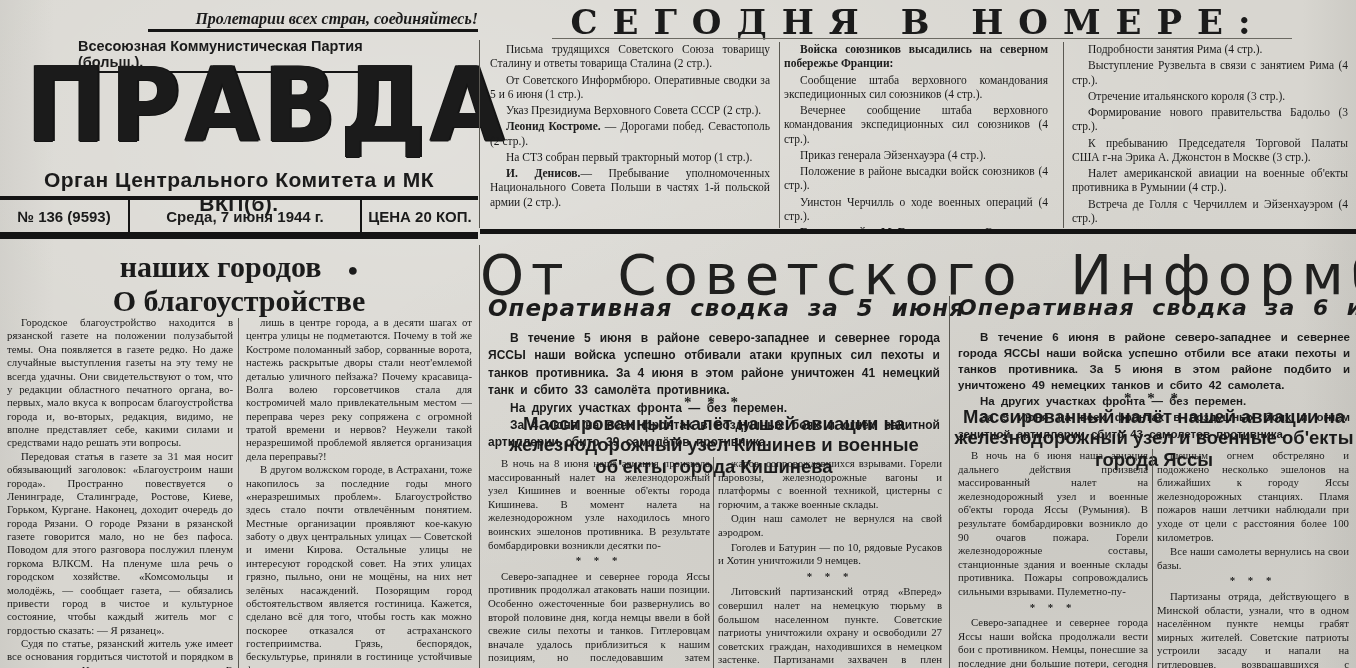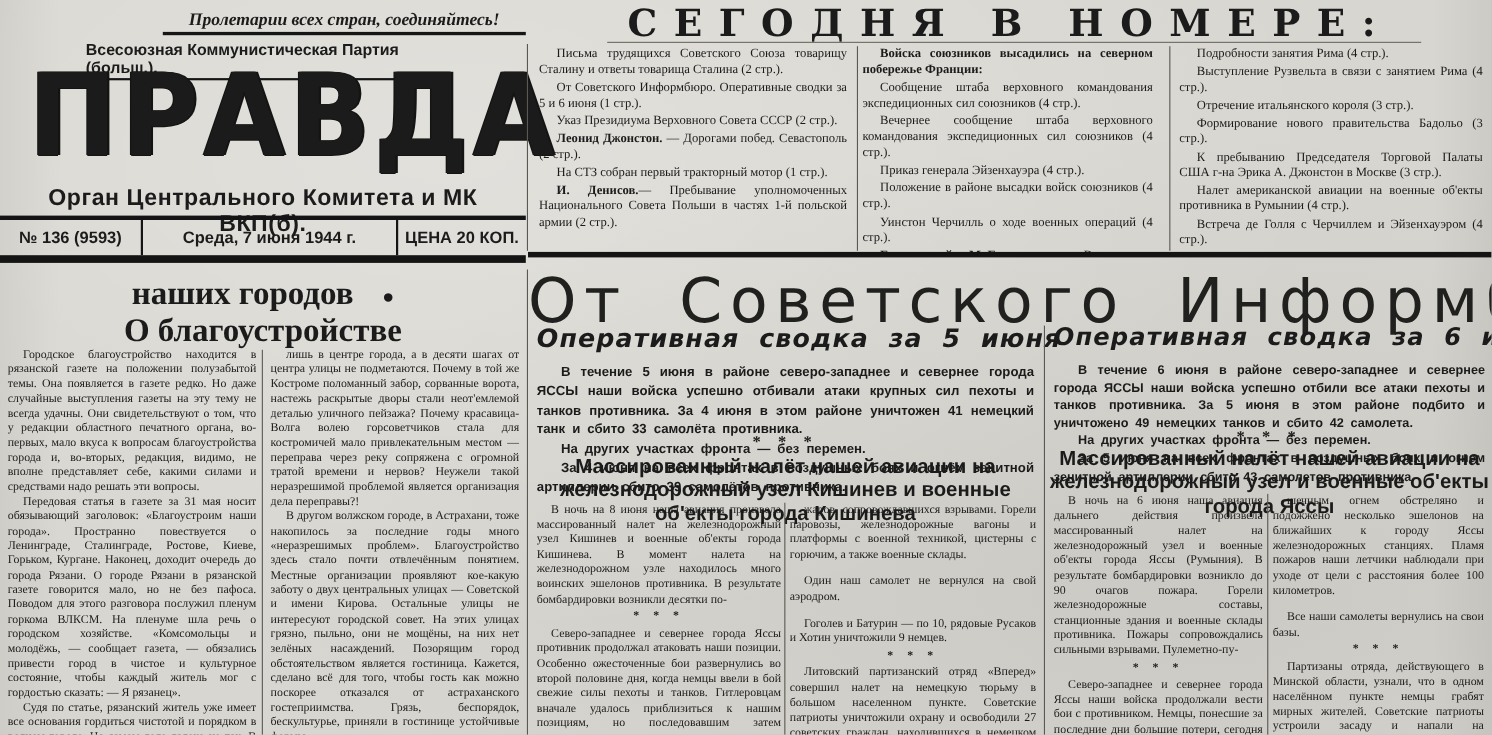--- a/index.html
+++ b/index.html
@@ -7,21 +7,21 @@
   .canvas{position:relative;width:1356px;height:668px;overflow:hidden;color:#1b1b1b;
     background:#d8d6d0;
     background-image:linear-gradient(90deg, rgba(120,120,115,.10) 0, rgba(0,0,0,0) 4%, rgba(0,0,0,0) 96%, rgba(120,120,115,.12) 100%),
       radial-gradient(ellipse at 30% 20%, rgba(255,255,255,.25), rgba(0,0,0,0) 60%),
       radial-gradient(ellipse at 80% 80%, rgba(90,90,85,.10), rgba(0,0,0,0) 55%);}
   .vrule{position:absolute;width:1px;background:#5a5852;}
   .hbar{position:absolute;background:#141414;}
   .hline{position:absolute;height:1px;background:#6b6962;}
 
   
-  .slogan{position:absolute;left:148px;top:10px;width:330px;text-align:center;
+  .slogan{position:absolute;left:148px;top:10px;width:330px;text-align:right;
     font:italic bold 16px "Liberation Serif",serif;border-bottom:3px solid #151515;padding-bottom:1px;}
   .party{position:absolute;left:78px;top:38px;width:300px;
     font:bold 14.5px "Liberation Sans",sans-serif;border-bottom:2px solid #151515;padding-bottom:1px;}
   .pravda{position:absolute;left:26px;top:48px;width:430px;text-align:center;
     font-family:"DejaVu Sans",sans-serif;font-weight:bold;font-size:96px;line-height:1.12;
     letter-spacing:4px;transform:scaleY(1.08);transform-origin:top;
     text-shadow:2px 0 #141414,-1px 0 #141414,0 1px #141414;}
   .organ{position:absolute;left:4px;top:168px;width:470px;text-align:center;
     font:bold 21px "Liberation Sans",sans-serif;letter-spacing:.5px;}
   .infobar{position:absolute;left:0;top:196px;width:478px;height:32px;display:flex;align-items:center;
@@ -60,21 +60,21 @@
   .svodka-header{position:absolute;text-align:center;
     font:italic bold 23px "DejaVu Sans",sans-serif;letter-spacing:1px;word-spacing:9px;white-space:nowrap;}
   .svodka-lead{position:absolute;font:bold 12px "Liberation Sans",sans-serif;line-height:1.45;
     text-align:justify;word-spacing:3px;}
   .svodka-lead p{margin:0;text-indent:22px;}
   .stars{position:absolute;text-align:center;font:bold 15px "Liberation Serif",serif;letter-spacing:6px;}
   .raid-header{position:absolute;text-align:center;font:bold 18.5px "Liberation Sans",sans-serif;line-height:1.15;}
   .newscol{position:absolute;overflow:hidden;font:10.8px "Liberation Serif",serif;
     line-height:1.26;text-align:justify;}
   .newscol p{margin:0;text-indent:13px;}
-  .newscol p.gap{margin-top:11px;}
+  .newscol p.gap{margin-top:1px;}
   .newscol .stars-in{text-align:center;text-indent:0;font-weight:bold;letter-spacing:5px;margin:2px 0;}
 
   .s5-header{left:488px;top:295px;width:452px;}
   .s5-lead{left:488px;top:330px;width:452px;}
   .s5-stars{left:488px;top:394px;width:452px;}
   .s5-raid{left:484px;top:413px;width:460px;}
   .s5-L{left:488px;top:457px;width:222px;height:211px;}
   .s5-R{left:718px;top:457px;width:224px;height:211px;}
 
   .s6-header{left:958px;top:295px;width:392px;font-size:22px;}
@@ -99,21 +99,21 @@
     <div class="cell c3">ЦЕНА 20 КОП.</div>
   </div>
 
   <div class="today-title">СЕГОДНЯ В НОМЕРЕ:</div>
   <div class="hline" style="left:552px;top:38px;width:740px;"></div>
 
   <div class="toc toc-1">
     <p><span class="b"></span><span>Письма трудящихся Советского Союза товарищу Сталину и ответы товарища Сталина (2 стр.).</span></p>
     <p><span class="b"></span><span>От Советского Информбюро. Оперативные сводки за 5 и 6 июня (1 стр.).</span></p>
     <p><span class="b"></span><span>Указ Президиума Верховного Совета СССР (2 стр.).</span></p>
-    <p><span class="b">Леонид Джонстон.</span><span> — Дорогами побед. Севастополь (2 стр.).</span></p>
+    <p><span class="b">Леонид Костроме.</span><span> — Дорогами побед. Севастополь (2 стр.).</span></p>
     <p><span class="b"></span><span>На СТЗ собран первый тракторный мотор (1 стр.).</span></p>
     <p><span class="b">И. Денисов.</span><span>— Пребывание уполномоченных Национального Совета Польши в частях 1-й польской армии (2 стр.).</span></p>
   </div>
 
   <div class="toc toc-2">
     <p><span class="b">Войска союзников высадились на северном побережье Франции:</span><span></span></p>
     <p><span class="b"></span><span>Сообщение штаба верховного командования экспедиционных сил союзников (4 стр.).</span></p>
     <p><span class="b"></span><span>Вечернее сообщение штаба верховного командования экспедиционных сил союзников (4 стр.).</span></p>
     <p><span class="b"></span><span>Приказ генерала Эйзенхауэра (4 стр.).</span></p>
     <p><span class="b"></span><span>Положение в районе высадки войск союзников (4 стр.).</span></p>

